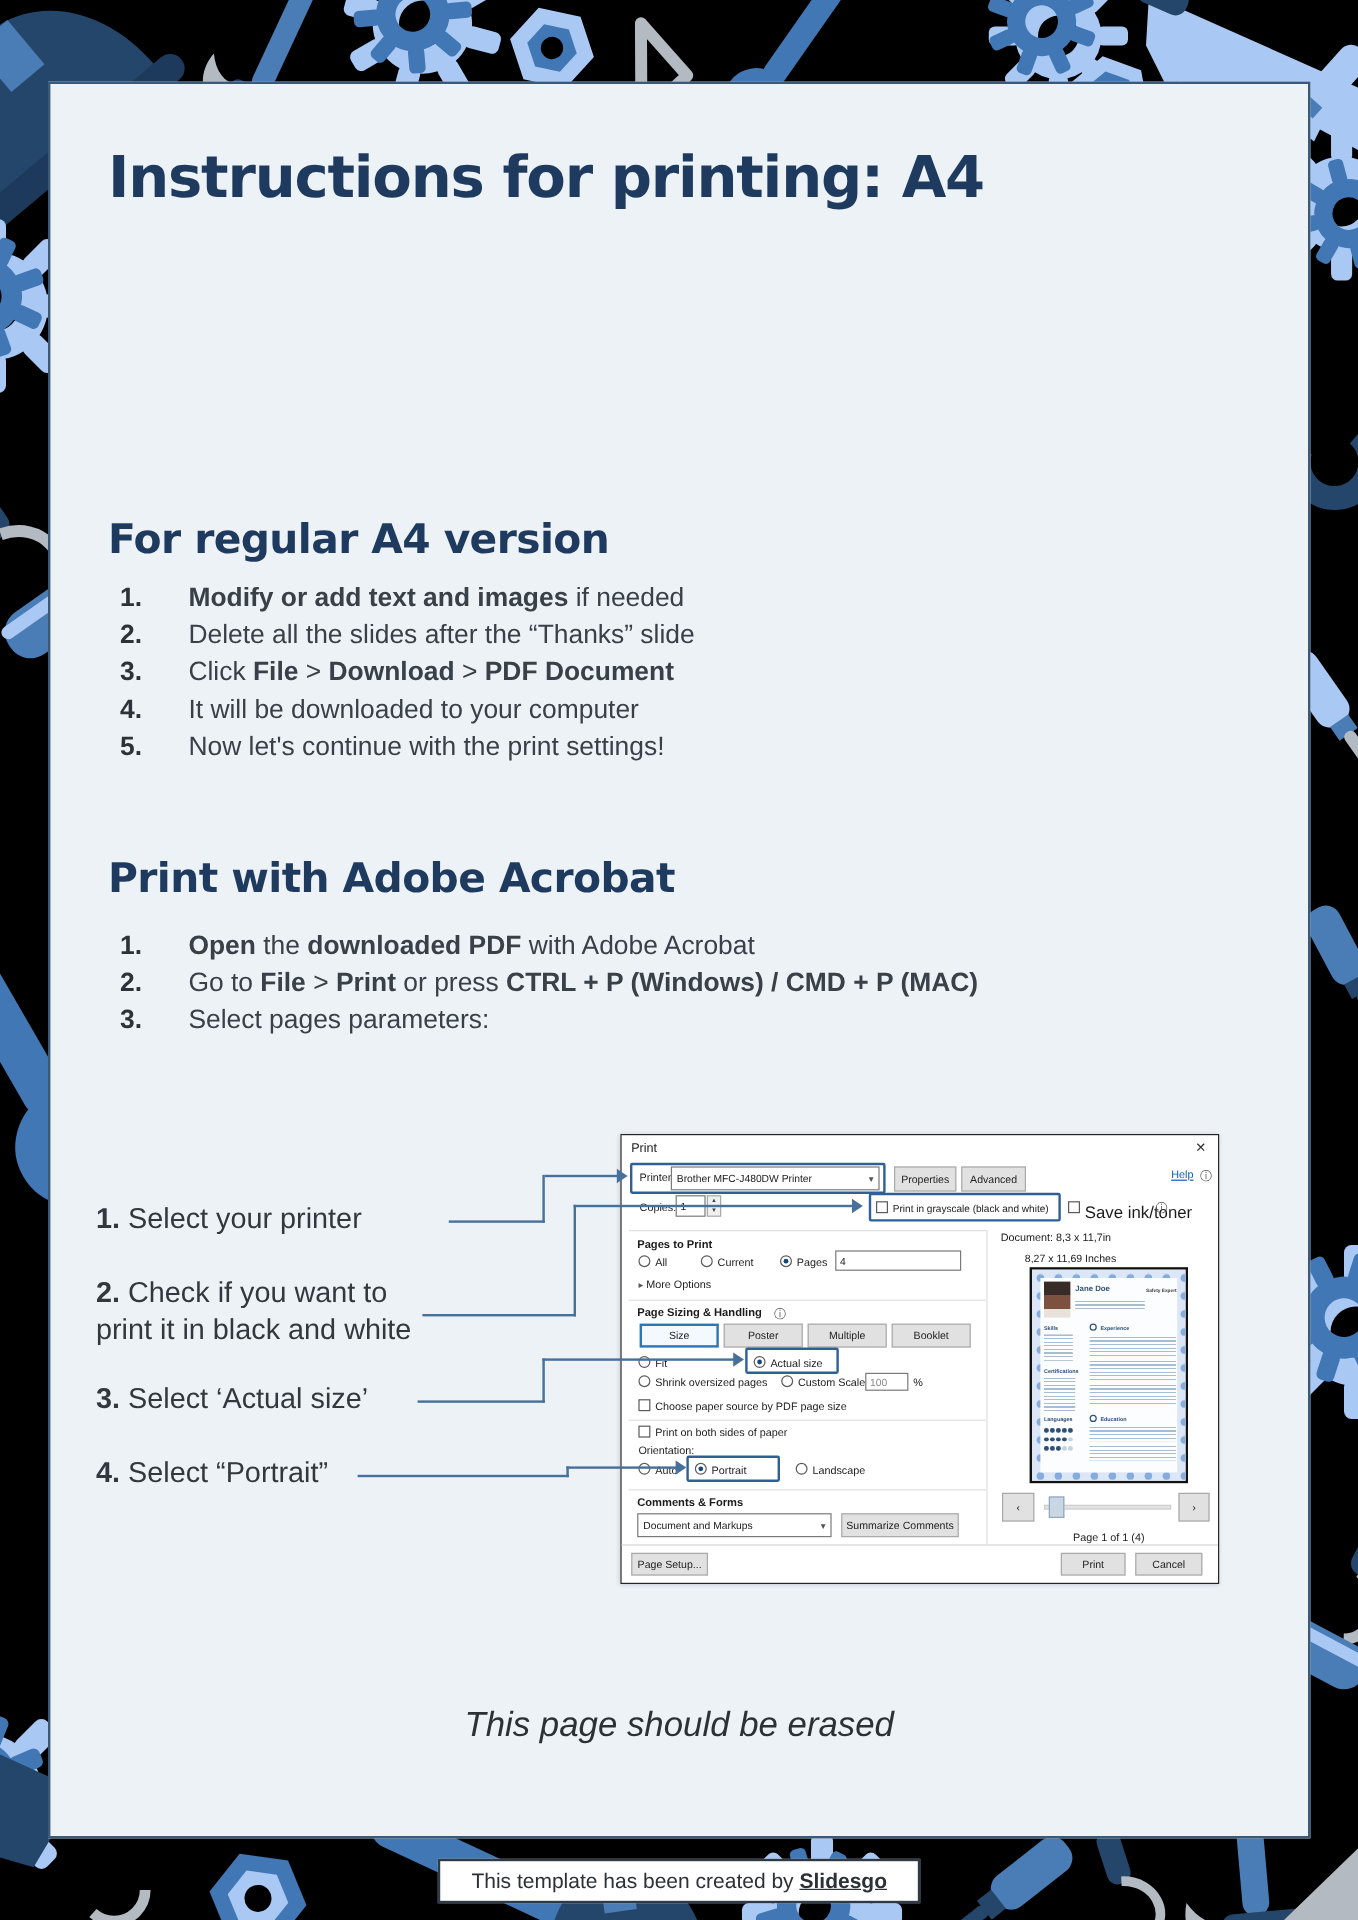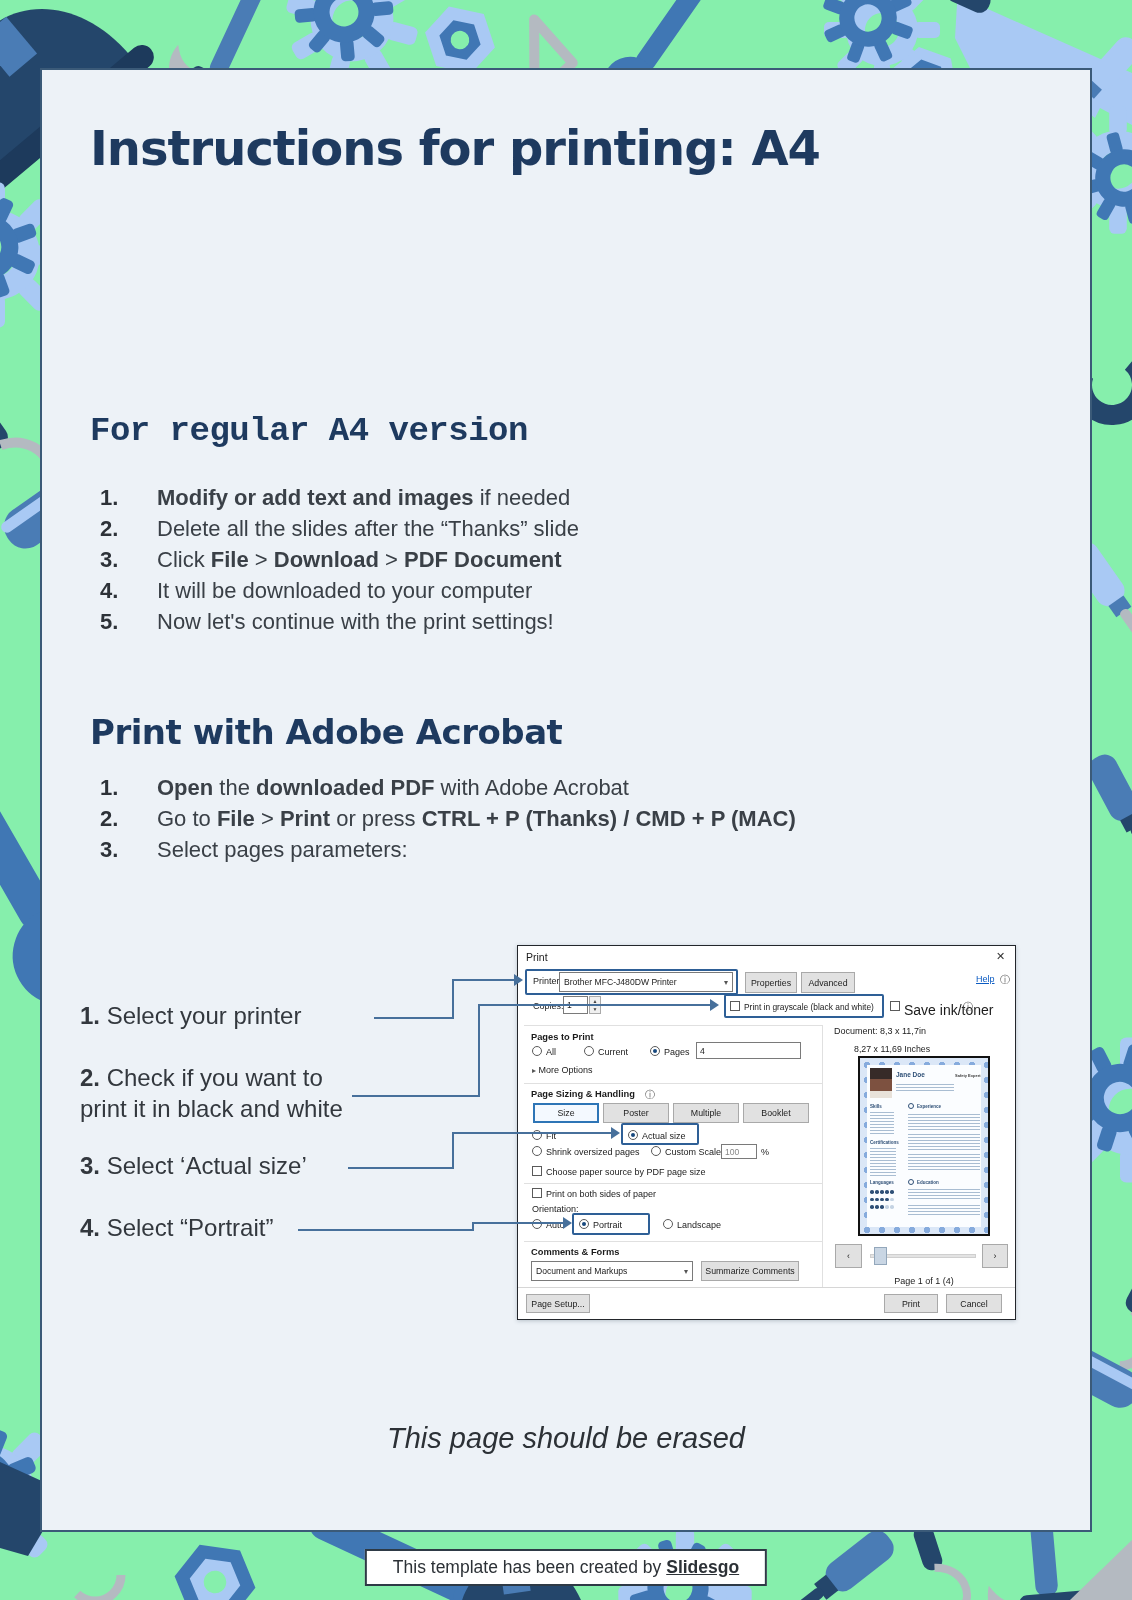--- a/index.html
+++ b/index.html
@@ -1,28 +1,28 @@
 <!DOCTYPE html>
 <html><head>
 <meta charset="utf-8">
 <style>
   html,body{margin:0;padding:0;background:#dfe7ef;}
-  .page{position:relative;width:1132px;height:1600px;background:#86efac;overflow:hidden;
+  .page{position:relative;width:1132px;height:1600px;background:#000000;overflow:hidden;
         font-family:"Liberation Sans",sans-serif;color:#3a4047;}
   svg.bg{position:absolute;left:0;top:0;z-index:0;pointer-events:none;}
   .c-light{color:#a9c9f4}.c-mid{color:#4077b4}.c-navy{color:#24466b}
 
   .card{position:absolute;left:40px;top:68px;width:1052px;height:1464px;background:#edf2f7;
         border:2px solid #3b5a78;box-sizing:border-box;z-index:2;}
   .title{position:absolute;left:48px;top:50px;font-family:"DejaVu Sans",sans-serif;
          font-weight:bold;font-size:48px;color:#1e3a5f;letter-spacing:-1px;margin:0;}
   .intro{position:absolute;left:48px;top:156px;width:870px;font-size:23px;line-height:31.5px;margin:0;}
   .h2{position:absolute;font-family:"DejaVu Sans",sans-serif;font-weight:bold;font-size:34px;
       color:#1e3a5f;margin:0;letter-spacing:-0.5px;}
-  .h2a{left:48px;top:342px;font-family:Liberation Mono, monospace;} .h2b{left:48px;top:642px;}
+  .h2a{left:48px;top:360px;} .h2b{left:48px;top:642px;}
   .list{position:absolute;list-style:none;margin:0;padding:0;font-size:22px;}
   .lista{left:58px;top:412px;} .listb{left:58px;top:702px;}
   .list li{display:flex;line-height:31px;}
   .list .num{width:57px;font-weight:bold;flex:none;color:#2d3238;}
   .b{font-weight:bold;} .u{text-decoration:underline;}
 
   .anno{position:absolute;font-size:24px;line-height:31px;color:#33383e;z-index:5;}
   .anno1{left:38px;top:930px;} .anno2{left:38px;top:992px;width:288px;}
   .anno3{left:38px;top:1080px;} .anno4{left:38px;top:1142px;}
   .ln{position:absolute;background:#47709b;z-index:5;}
@@ -211,21 +211,21 @@
       </ol>
 
     <h2 class="h2 h2b">Print with Adobe Acrobat</h2>
     <ol class="list listb">
         <li>
           <span class="num">1.</span>
           <span class="txt"><span class="b">Open</span><span> the </span><span class="b">downloaded PDF</span><span> with Adobe Acrobat</span></span>
         </li>
         <li>
           <span class="num">2.</span>
-          <span class="txt"><span>Go to </span><span class="b">File</span><span> &gt; </span><span class="b">Print</span><span> or press </span><span class="b">CTRL + P (Thanks) / CMD + P (MAC)</span></span>
+          <span class="txt"><span>Go to </span><span class="b">File</span><span> &gt; </span><span class="b">Print</span><span> or press </span><span class="b">CTRL + P (Windows) / CMD + P (MAC)</span></span>
         </li>
         <li>
           <span class="num">3.</span>
           <span class="txt"><span>Select pages parameters:</span></span>
         </li>
       </ol>
 
     <div class="anno anno1"><span class="b">1.</span><span> Select your printer</span></div>
     <div class="anno anno2"><span class="b">2.</span><span> Check if you want to print it in black and white</span></div>
     <div class="anno anno3"><span class="b">3.</span><span> Select ‘Actual size’</span></div>

